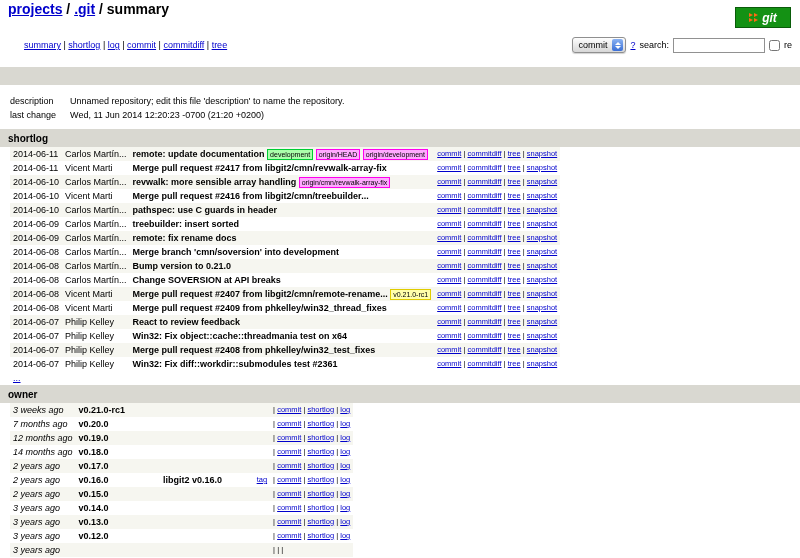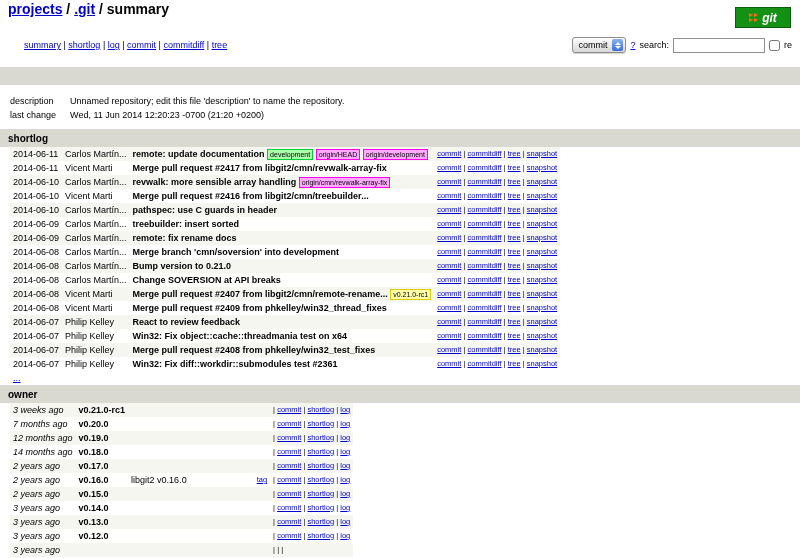--- a/index.html
+++ b/index.html
@@ -80,21 +80,21 @@
   .projinfo td { padding: 1px 4px 1px 2px; line-height: 12px; vertical-align: top; white-space: nowrap; margin-top: 29px; }
   .projinfo td.label { padding-right: 12px; }
 
   
   table.listing { border-collapse: collapse; margin: 0 0 0 10px; }
   table.listing td { padding: 1px 3px; line-height: 12px; white-space: nowrap; vertical-align: middle; }
   tr.dark  { background: #f6f6f0; }
   tr.light { background: #ffffff; }
 
   a.list { color: #000; text-decoration: none; font-weight: bold; }
-  a.comment-link { color: #000; text-decoration: none; font-weight: normal; }
+  a.comment-link { color: #000; text-decoration: none; font-weight: bold; margin-left: 32px; }
 
   td.c-links, td.c-self { font-size: 7.5px; }
   td.c-self { min-width: 22px; text-align: right; }
   td.c-comment { min-width: 120px; }
   td.c-age { font-style: italic; }
 
   a.ref {
     color: #000; text-decoration: none;
     font-size: 7px; font-weight: normal;
     padding: 0 2px; line-height: 9px;

